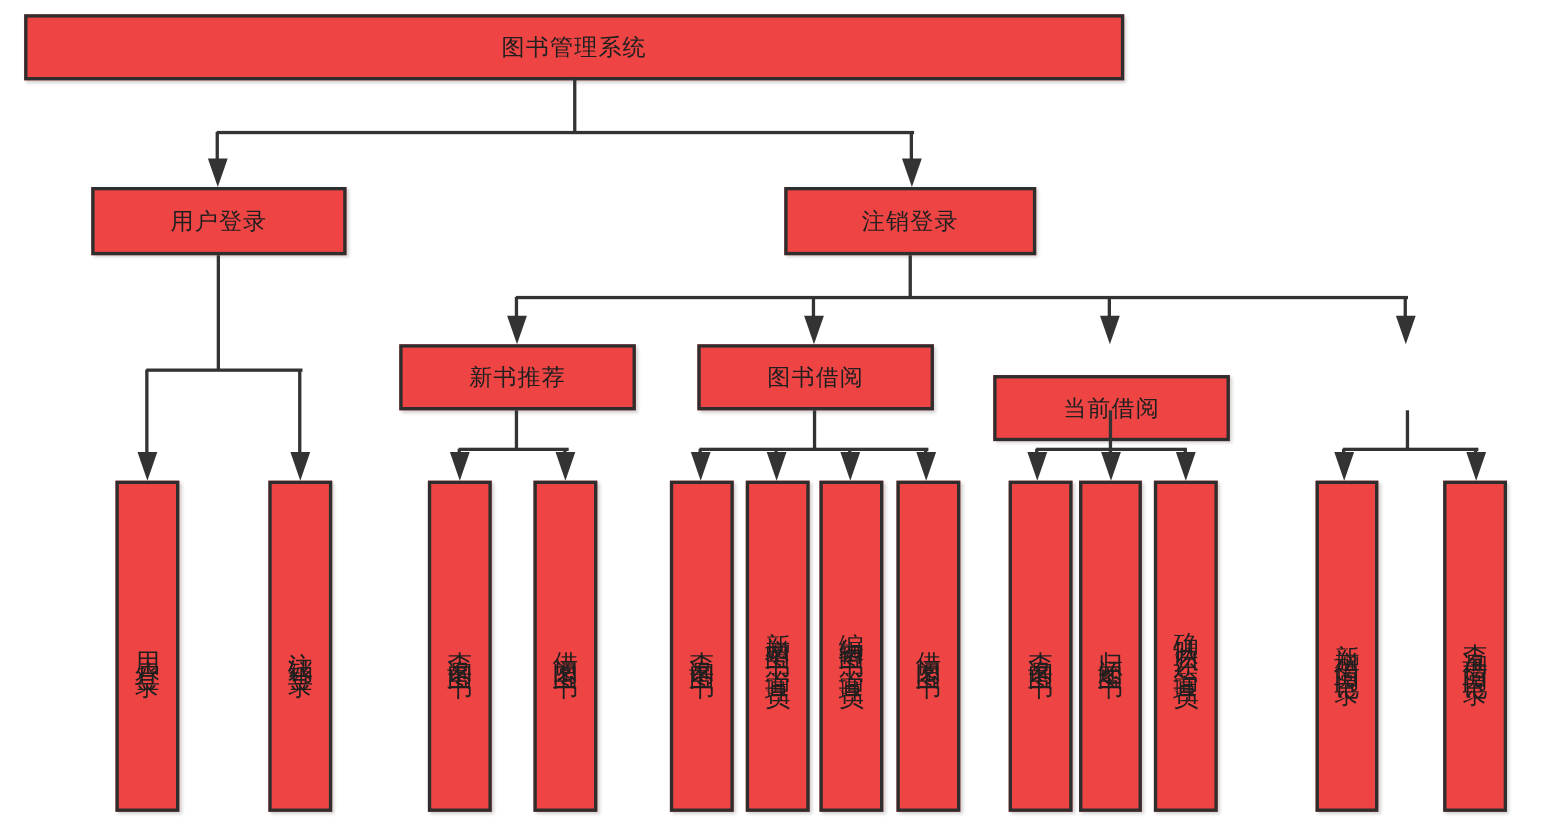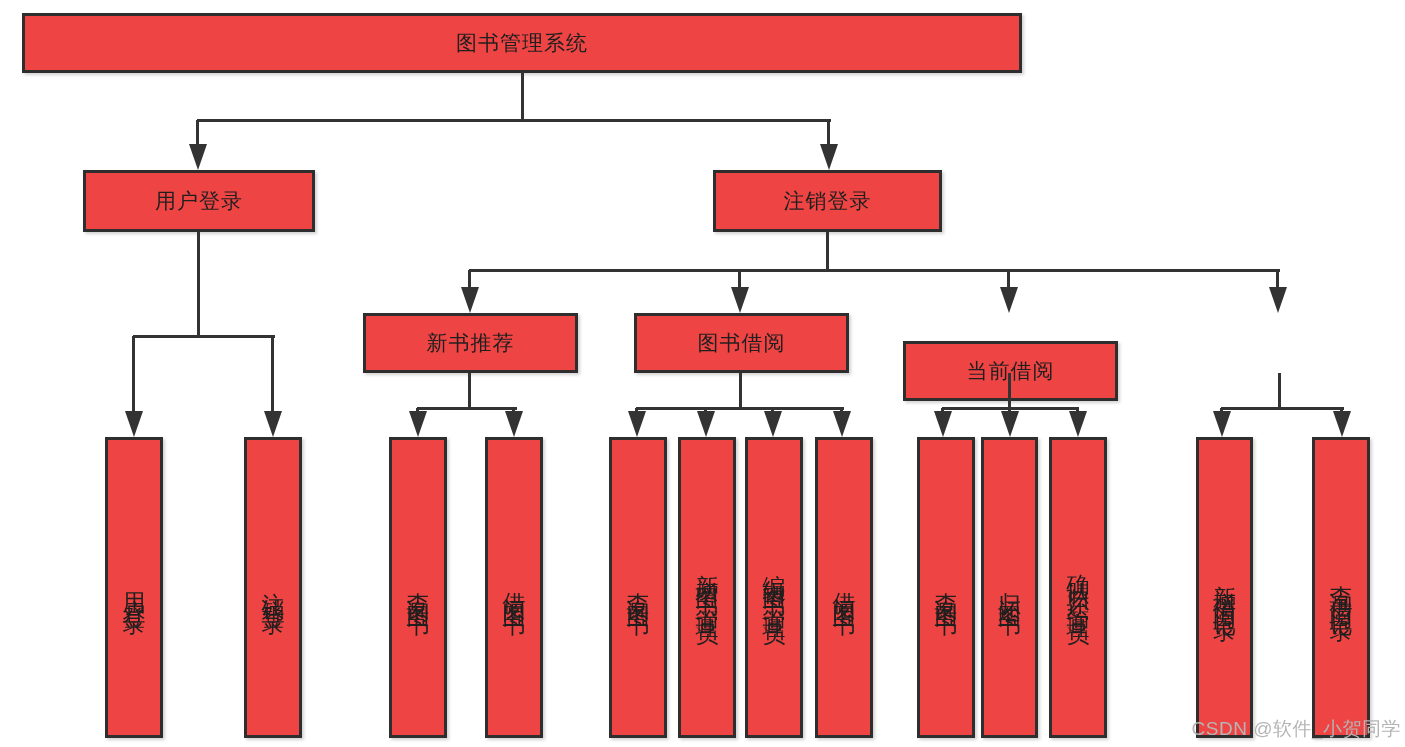--- a/index.html
+++ b/index.html
@@ -153,15 +153,14 @@
     <span class="vtxt">确认归还（管理员）</span>
   </div>
 
   <div class="node vnode" style="left:1196px;top:437px;width:57px;height:301px;">
     <span class="vtxt">新增借阅记录</span>
   </div>
   <div class="node vnode" style="left:1312px;top:437px;width:58px;height:301px;">
     <span class="vtxt">查询借阅记录</span>
   </div>
 
-  <div class="watermark">CSDN @软件_小贺同学</div>
 
 </div>
 
 </body></html>

